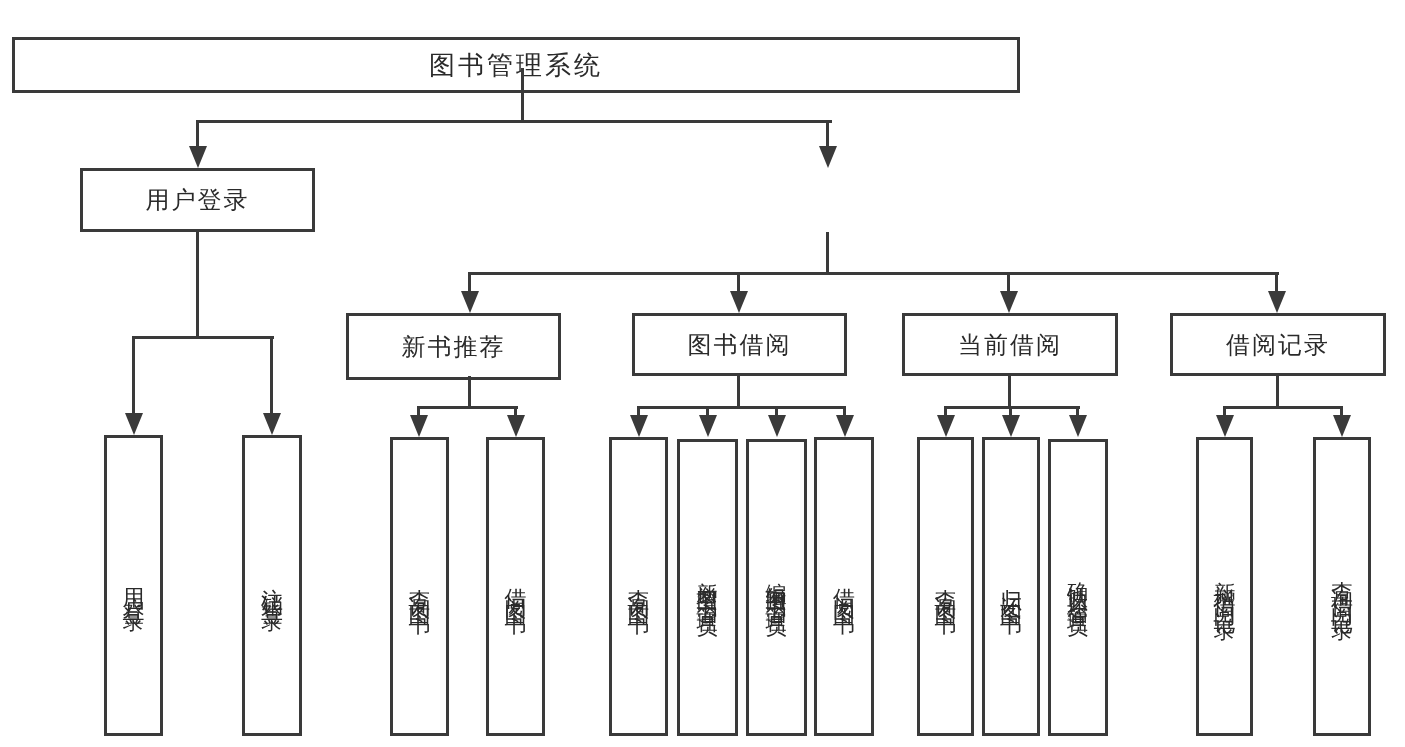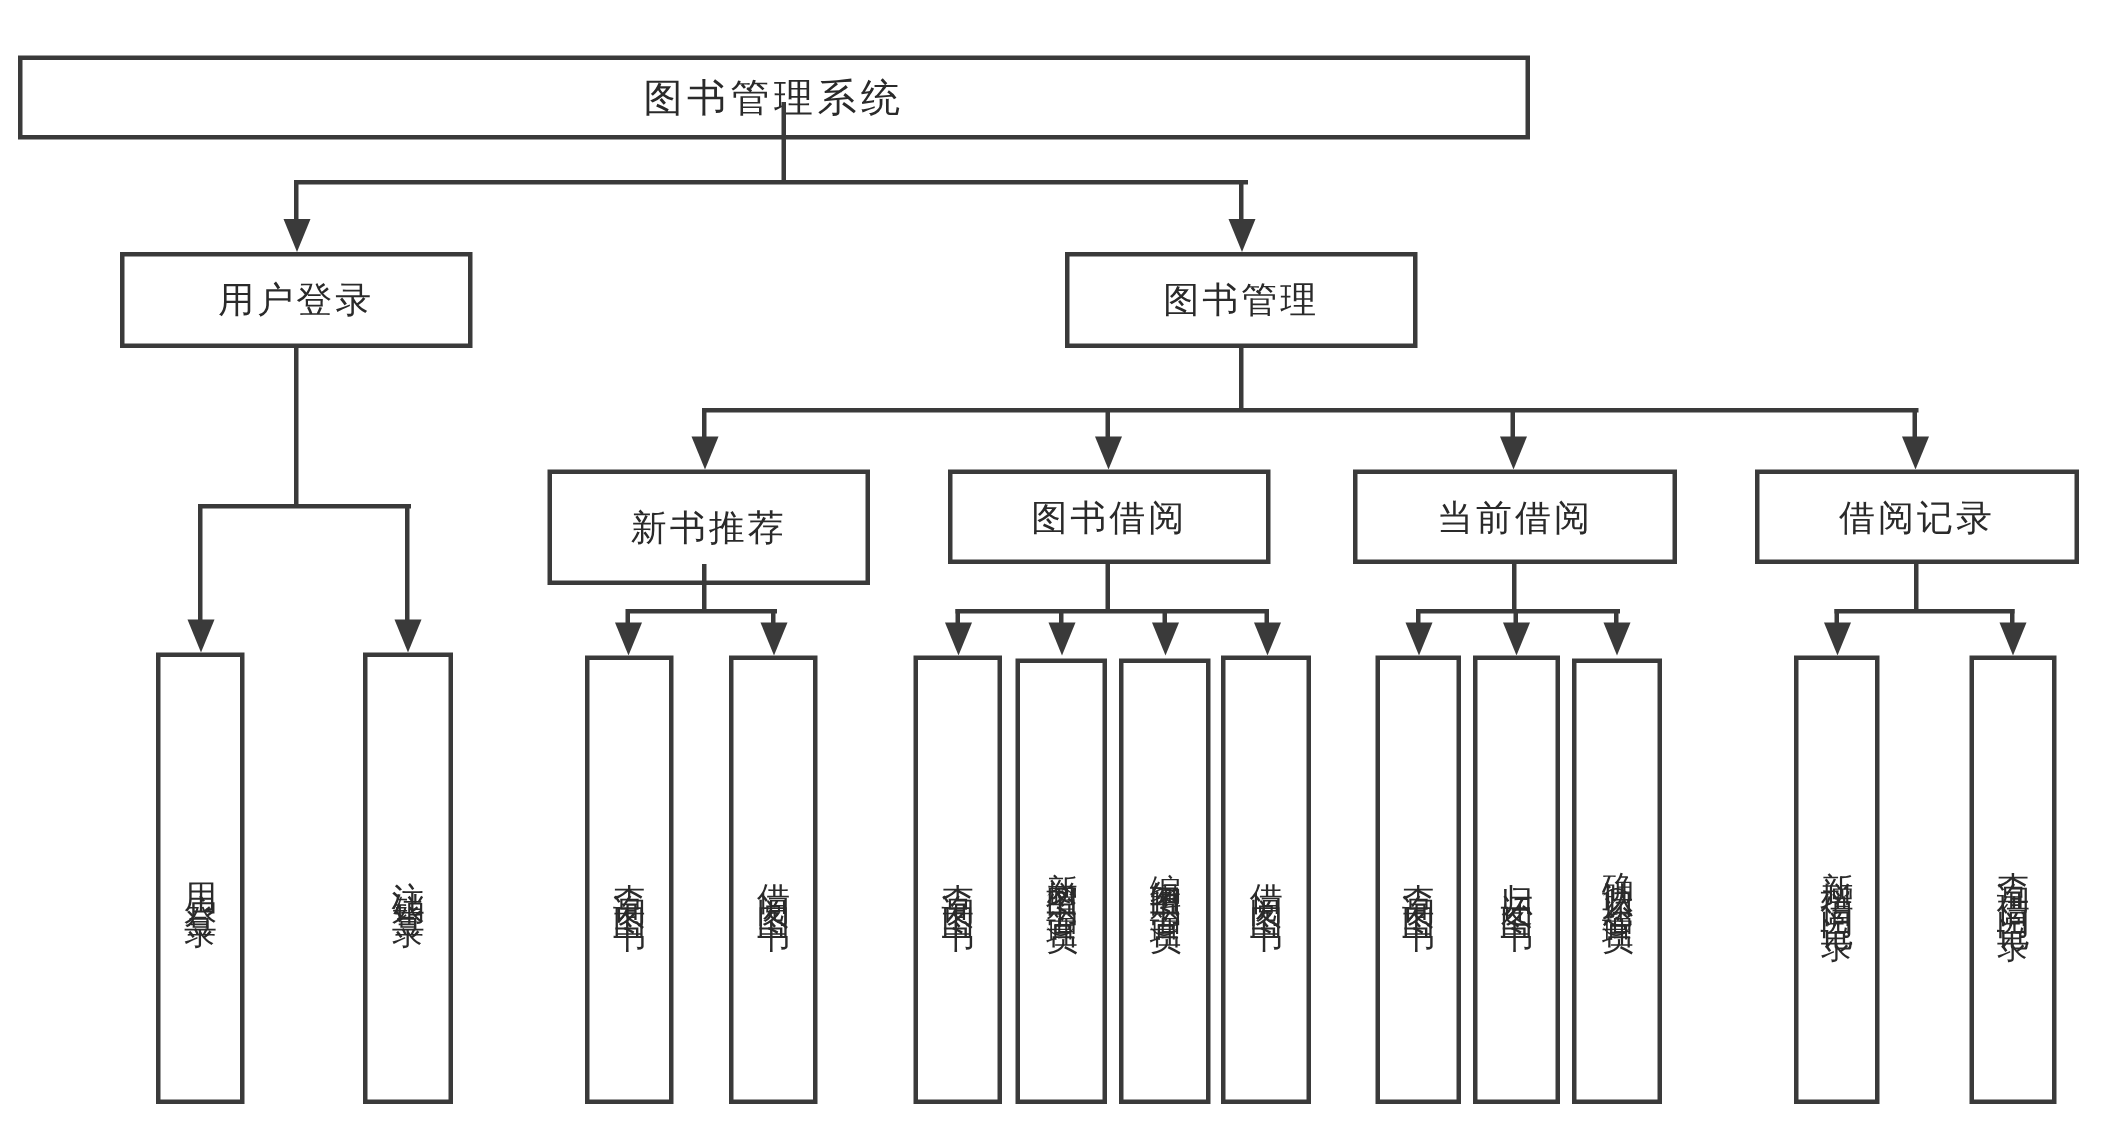--- a/index.html
+++ b/index.html
@@ -68,43 +68,40 @@
   <div class="line" style="left:521px; top:68px; width:3px; height:54px;"></div>
   <div class="line" style="left:196px; top:120px; width:636px; height:3px;"></div>
   <div class="line" style="left:196px; top:120px; width:3px; height:28px;"></div>
   <div class="arrow" style="left:189px; top:146px;"></div>
   <div class="line" style="left:826px; top:120px; width:3px; height:28px;"></div>
   <div class="arrow" style="left:819px; top:146px;"></div>
 
   <div class="box" style="left:80px; top:168px; width:235px; height:64px;">
     <span class="l2-label">用户登录</span>
   </div>
-  <div class="box" style="left:710px; top:168px; width:235px; height:64px;">
-    <span class="l2-label">图书管理</span>
-  </div>
 
   <div class="line" style="left:196px; top:232px; width:3px; height:106px;"></div>
   <div class="line" style="left:132px; top:336px; width:142px; height:3px;"></div>
   <div class="line" style="left:132px; top:336px; width:3px; height:79px;"></div>
   <div class="arrow" style="left:125px; top:413px;"></div>
   <div class="line" style="left:270px; top:336px; width:3px; height:79px;"></div>
   <div class="arrow" style="left:263px; top:413px;"></div>
 
   <div class="line" style="left:826px; top:232px; width:3px; height:42px;"></div>
   <div class="line" style="left:469px; top:272px; width:810px; height:3px;"></div>
   <div class="line" style="left:468px; top:272px; width:3px; height:21px;"></div>
   <div class="arrow" style="left:461px; top:291px;"></div>
   <div class="line" style="left:737px; top:272px; width:3px; height:21px;"></div>
   <div class="arrow" style="left:730px; top:291px;"></div>
   <div class="line" style="left:1007px; top:272px; width:3px; height:21px;"></div>
   <div class="arrow" style="left:1000px; top:291px;"></div>
   <div class="line" style="left:1275px; top:272px; width:3px; height:21px;"></div>
   <div class="arrow" style="left:1268px; top:291px;"></div>
 
-  <div class="box" style="left:365px; top:313px; width:215px; height:77px;">
+  <div class="box" style="left:346px; top:313px; width:215px; height:67px;">
     <span class="l3-label">新书推荐</span>
   </div>
   <div class="box" style="left:632px; top:313px; width:215px; height:63px;">
     <span class="l3-label">图书借阅</span>
   </div>
   <div class="box" style="left:902px; top:313px; width:216px; height:63px;">
     <span class="l3-label">当前借阅</span>
   </div>
   <div class="box" style="left:1170px; top:313px; width:216px; height:63px;">
     <span class="l3-label">借阅记录</span>

